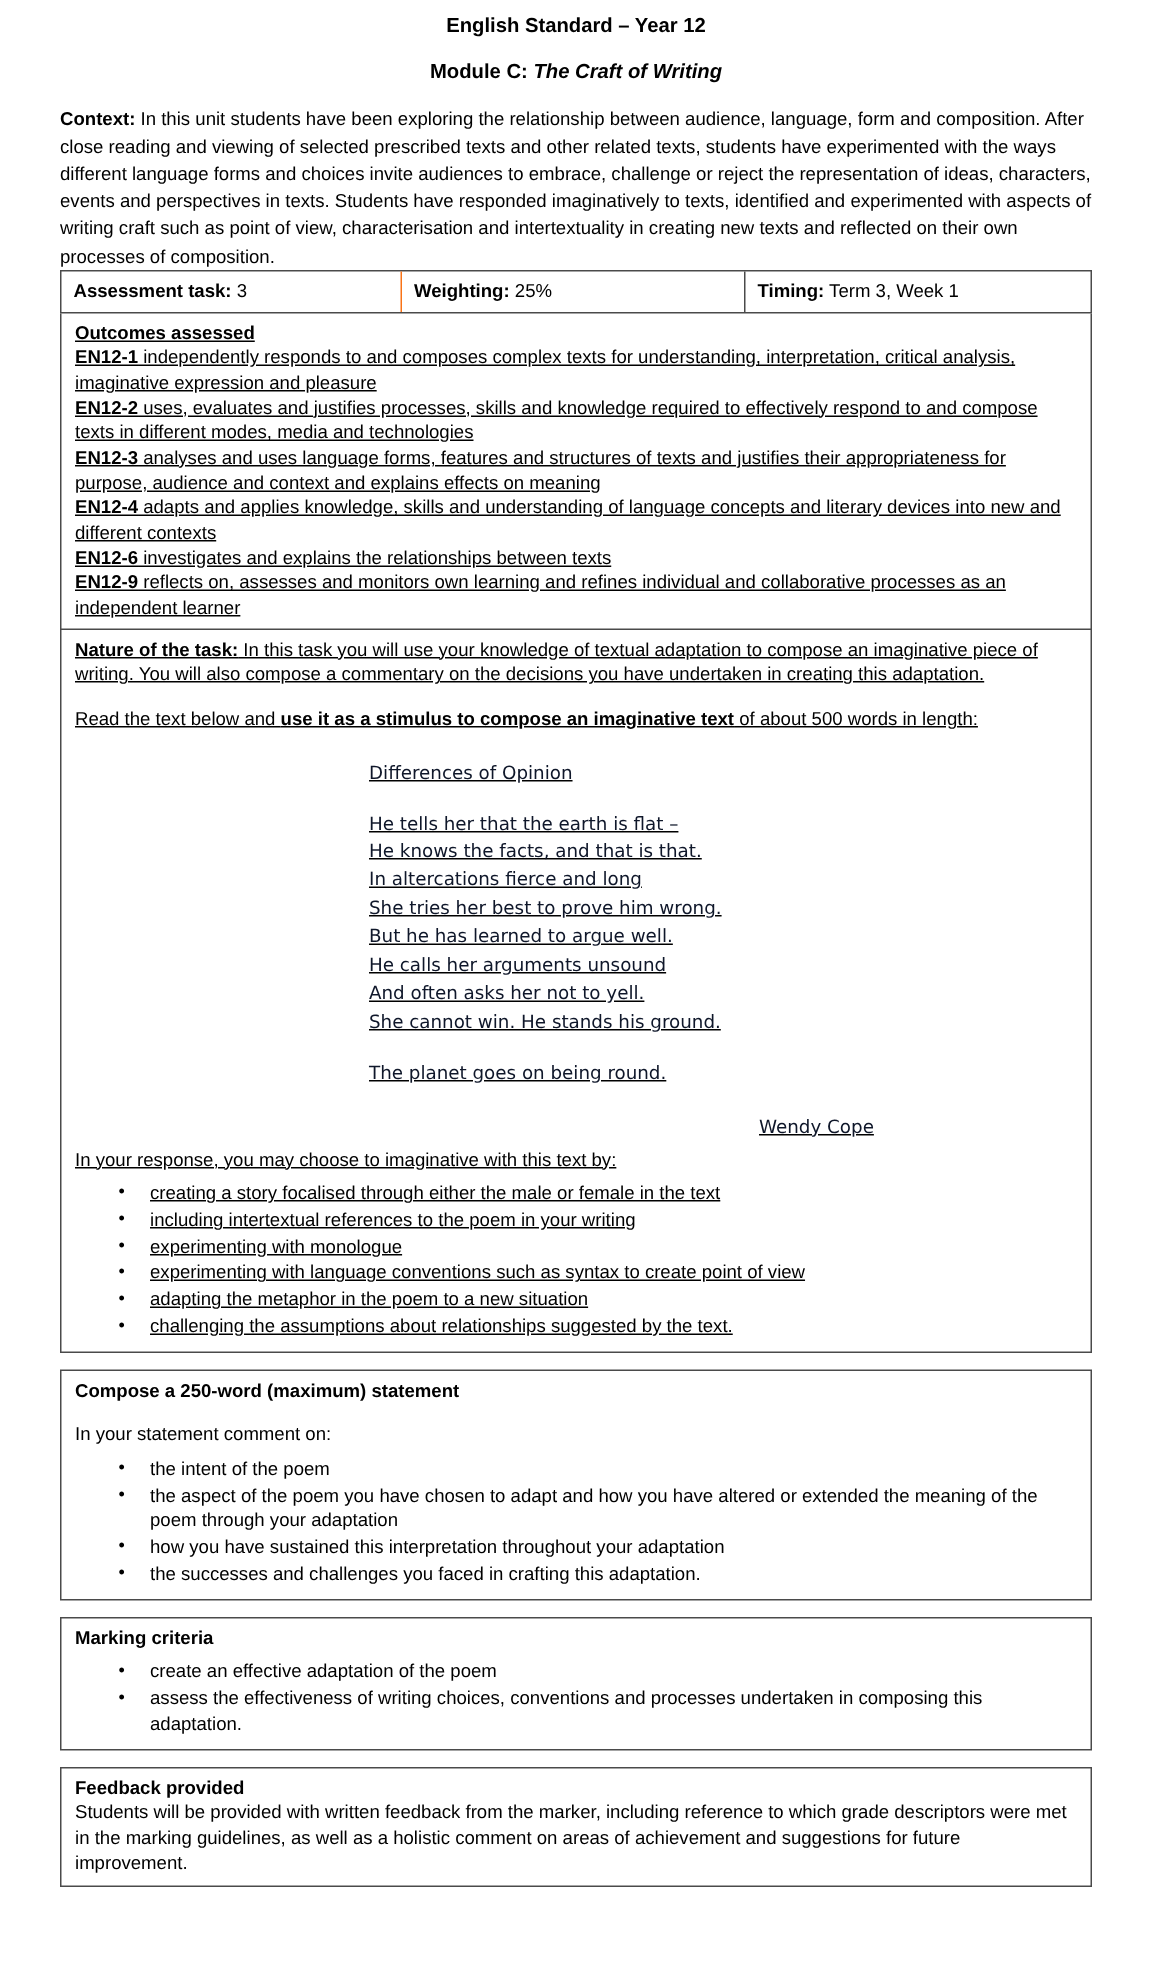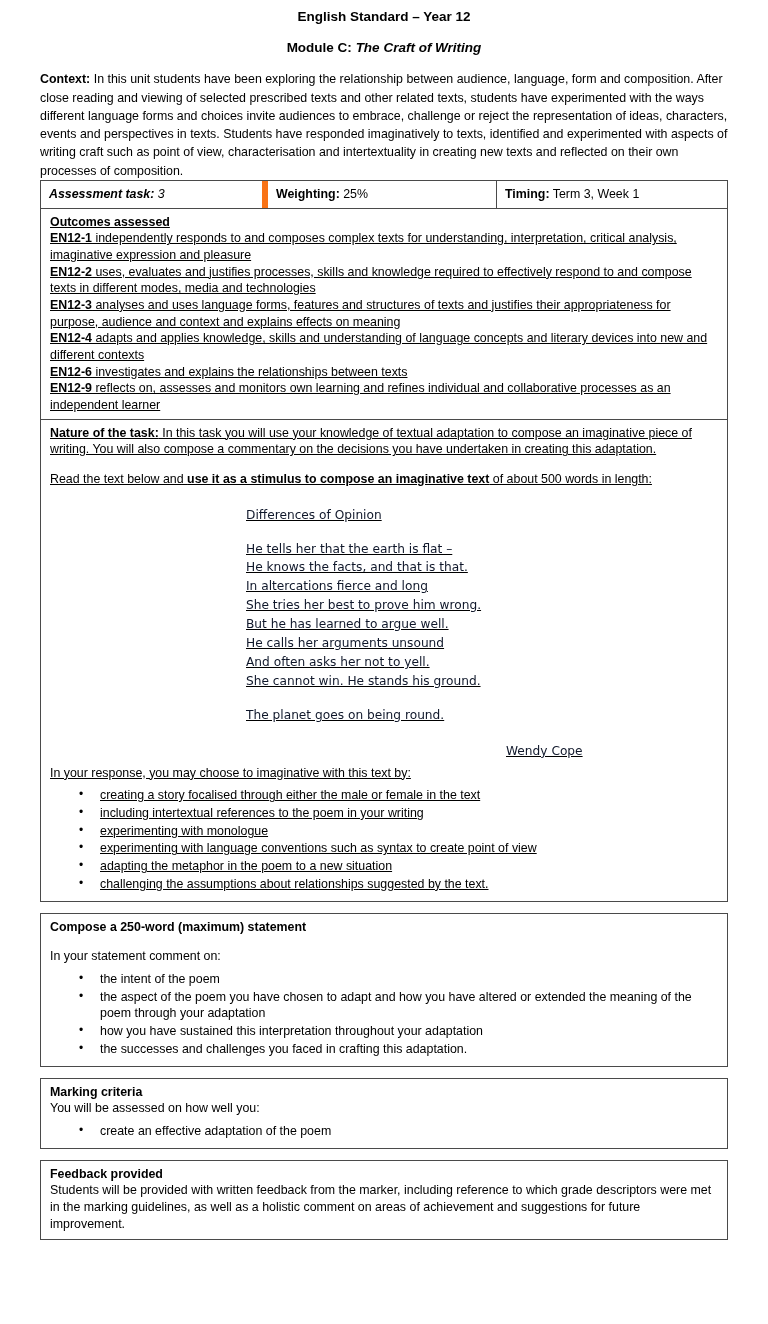--- a/index.html
+++ b/index.html
@@ -68,21 +68,21 @@
   .row-3col {
     display: flex;
     width: 100%;
   }
   .cell {
     box-sizing: border-box;
     padding: 5px 0 5px 8px;
     font-size: 12.4px;
     line-height: 1.35;
   }
-  .cell.c1 { width: 227px; border-right: 6px solid #f97316; font-style: italic; }
+  .cell.c1 { width: 227px; border-right: 1px solid #f97316; }
   .cell.c2 { width: 229px; border-right: 1px solid #4a4a4a; }
   .cell.c3 { flex: 1; }
   .cell b { font-weight: bold; }
 
   .block {
     padding: 5px 9px 7px 9px;
     font-size: 12.4px;
     line-height: 1.345;
   }
   .block.tight { padding-bottom: 5px; }
@@ -218,23 +218,23 @@
         <li>the successes and challenges you faced in crafting this adaptation.</li>
       </ul>
     </div>
   </div>
 
   <div class="tbl-gap"></div>
 
   <div class="tbl">
     <div class="block">
       <p class="block-title">Marking criteria</p>
-      <p>You will be assessed on how well you:</p>
       <ul class="bl wide">
         <li>create an effective adaptation of the poem</li>
+        <li>assess the effectiveness of writing choices, conventions and processes undertaken in composing this adaptation.</li>
       </ul>
     </div>
   </div>
 
   <div class="tbl-gap"></div>
 
   <div class="tbl">
     <div class="block">
       <p class="block-title">Feedback provided</p>
       <p>Students will be provided with written feedback from the marker, including reference to which grade descriptors were met in the marking guidelines, as well as a holistic comment on areas of achievement and suggestions for future improvement.</p>

